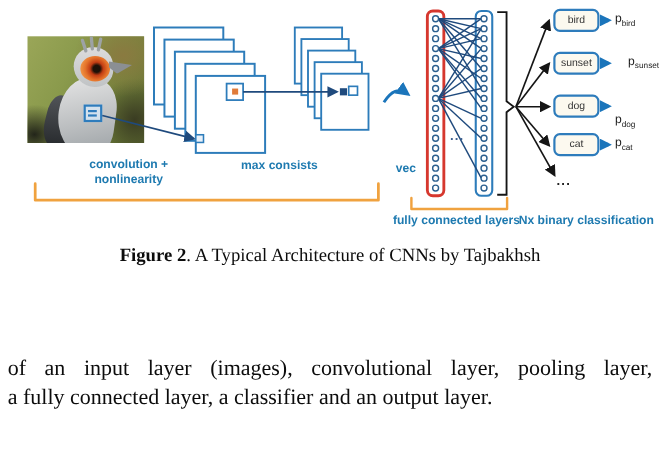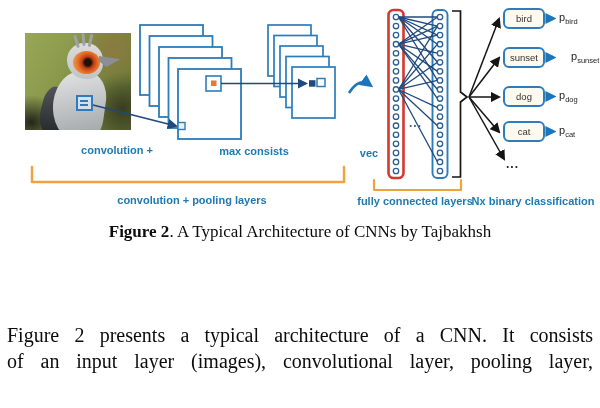--- a/index.html
+++ b/index.html
@@ -200,24 +200,24 @@
       </g>
 
       <g fill="none" stroke="#f0a23f" stroke-linejoin="round" stroke-linecap="round">
         <path d="M32 167 L32 182 L344 182 L344 167" stroke-width="2.5"></path>
         <path d="M374 180 L374 190 L461 190 L461 180" stroke-width="2.2"></path>
       </g>
     </svg>
 
     <div class="flabel" style="left:58px;top:144px;width:118px;">
       <div>convolution +</div>
+      <div>nonlinearity</div>
     </div>
     <div class="flabel" style="left:198px;top:145px;width:112px;">max consists</div>
     <div class="flabel" style="left:355px;top:147px;width:28px;">vec</div>
-    <div class="flabel" style="left:88px;top:194px;width:208px;">convolution + pooling layers</div>
     <div class="flabel" style="left:466px;top:195px;width:134px;">Nx binary classification</div>
     <div class="flabel" style="left:353px;top:195px;width:124px;">fully connected layers</div>
 
     <div class="dots" style="left:409px;top:116px;">...</div>
     <div class="dots dark" style="left:506px;top:157px;">...</div>
 
     <div class="cbox" style="top:8px;">
         <span>bird</span>
       </div>
     <div class="cbox" style="top:47px;">
@@ -225,25 +225,25 @@
       </div>
     <div class="cbox" style="top:86px;">
         <span>dog</span>
       </div>
     <div class="cbox" style="top:121px;">
         <span>cat</span>
       </div>
 
     <div class="plabel" style="top:11px;"><span>p</span><sub>bird</sub></div>
     <div class="plabel" style="top:50px;padding-left:12px;"><span>p</span><sub>sunset</sub></div>
-    <div class="plabel" style="top:89px;"><span>p</span><sub>dog</sub></div>
+    <div class="plabel" style="top:103px;"><span>p</span><sub>dog</sub></div>
     <div class="plabel" style="top:124px;"><span>p</span><sub>cat</sub></div>
   </div>
 
   <div class="caption">
     <div><span class="b">Figure 2</span><span>. A Typical Architecture of CNNs by Tajbakhsh</span></div>
   </div>
 
   <div class="para">
-    <div class="jline">Figure 2 presents a typical architecture of a CNN. It consists</div>
     <div class="jline">of an input layer (images), convolutional layer, pooling layer,</div>
+    <div class="jline last">a fully connected layer, a classifier and an output layer.</div>
   </div>
 </div>
 
 </body></html>

